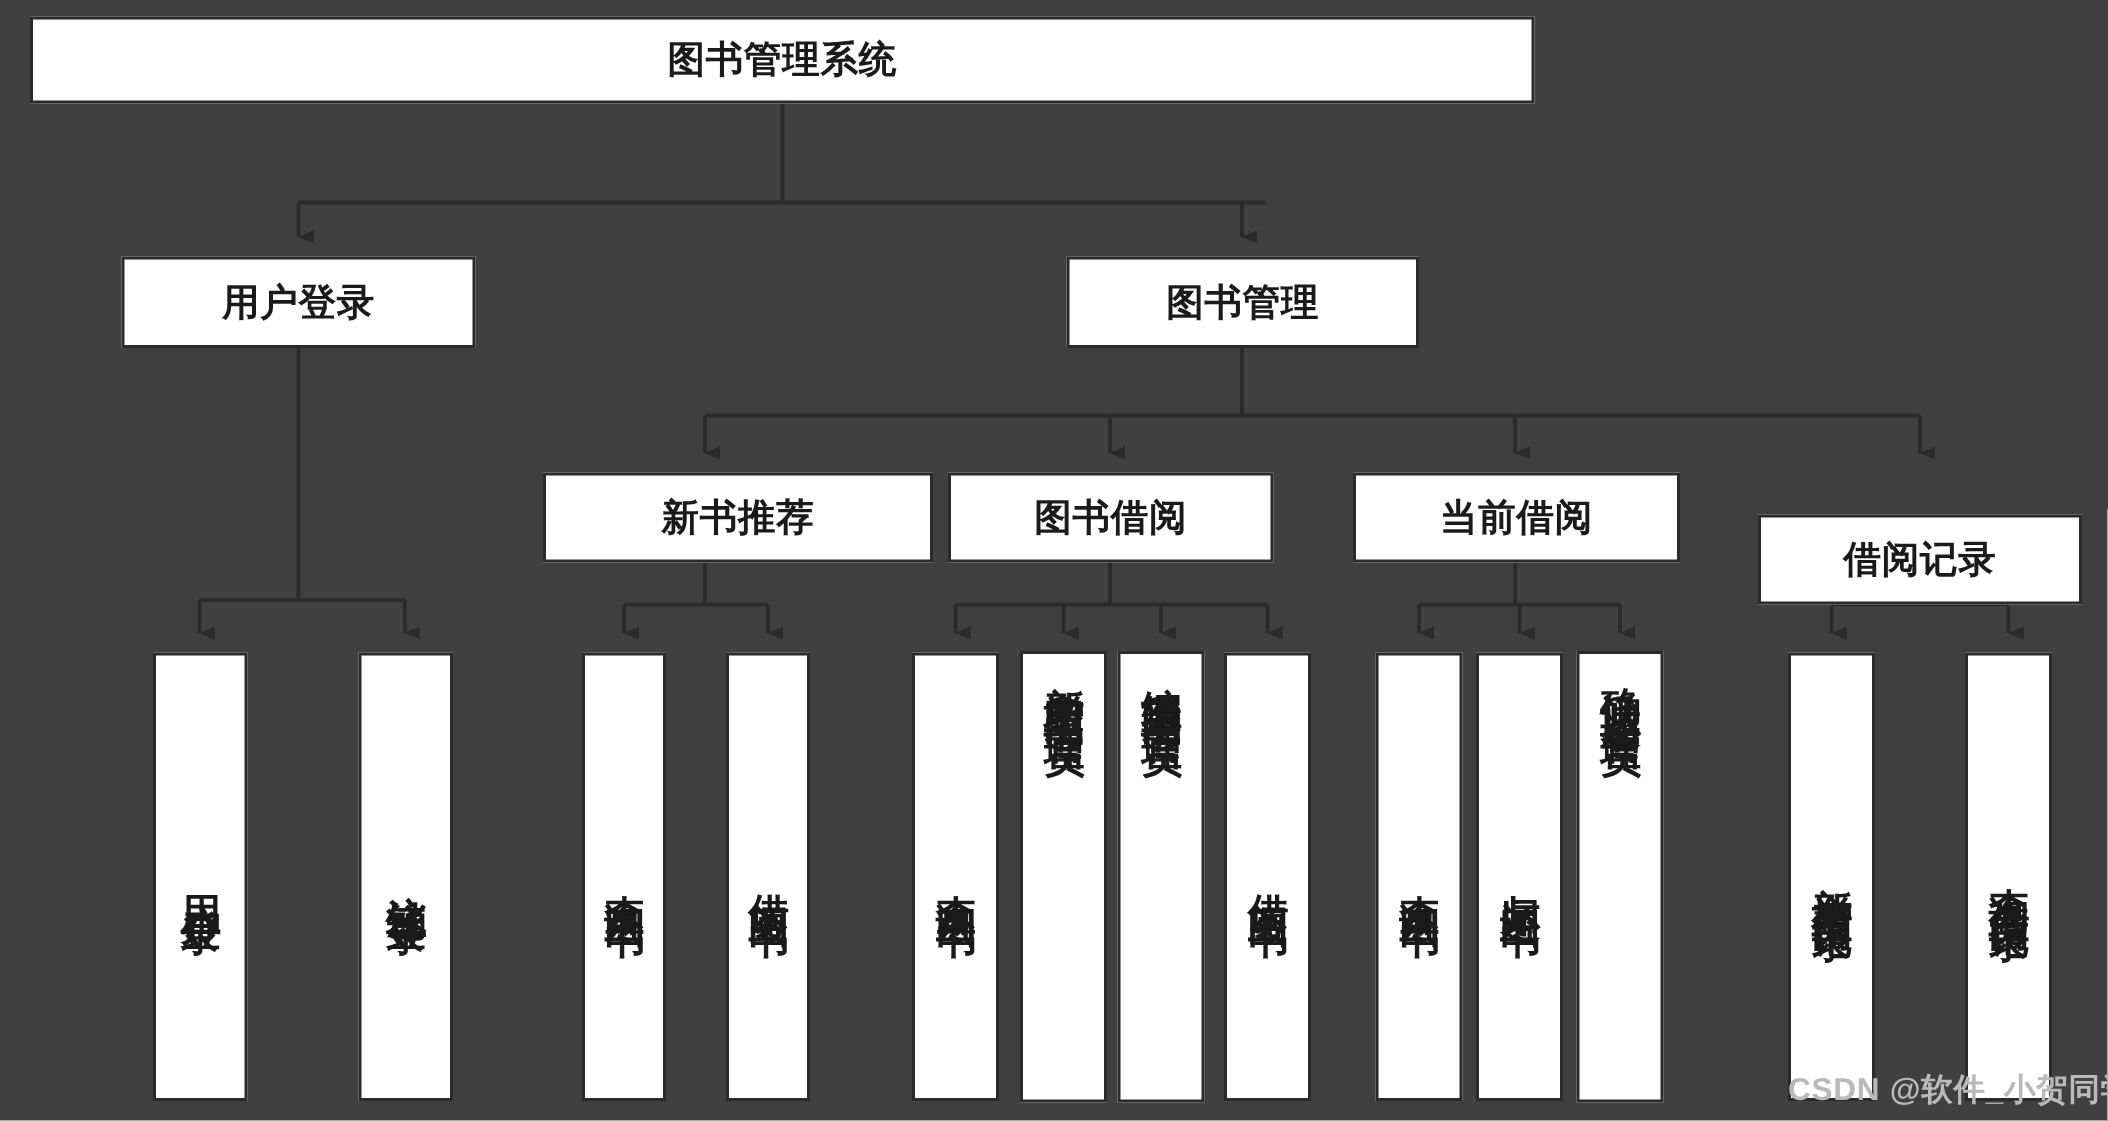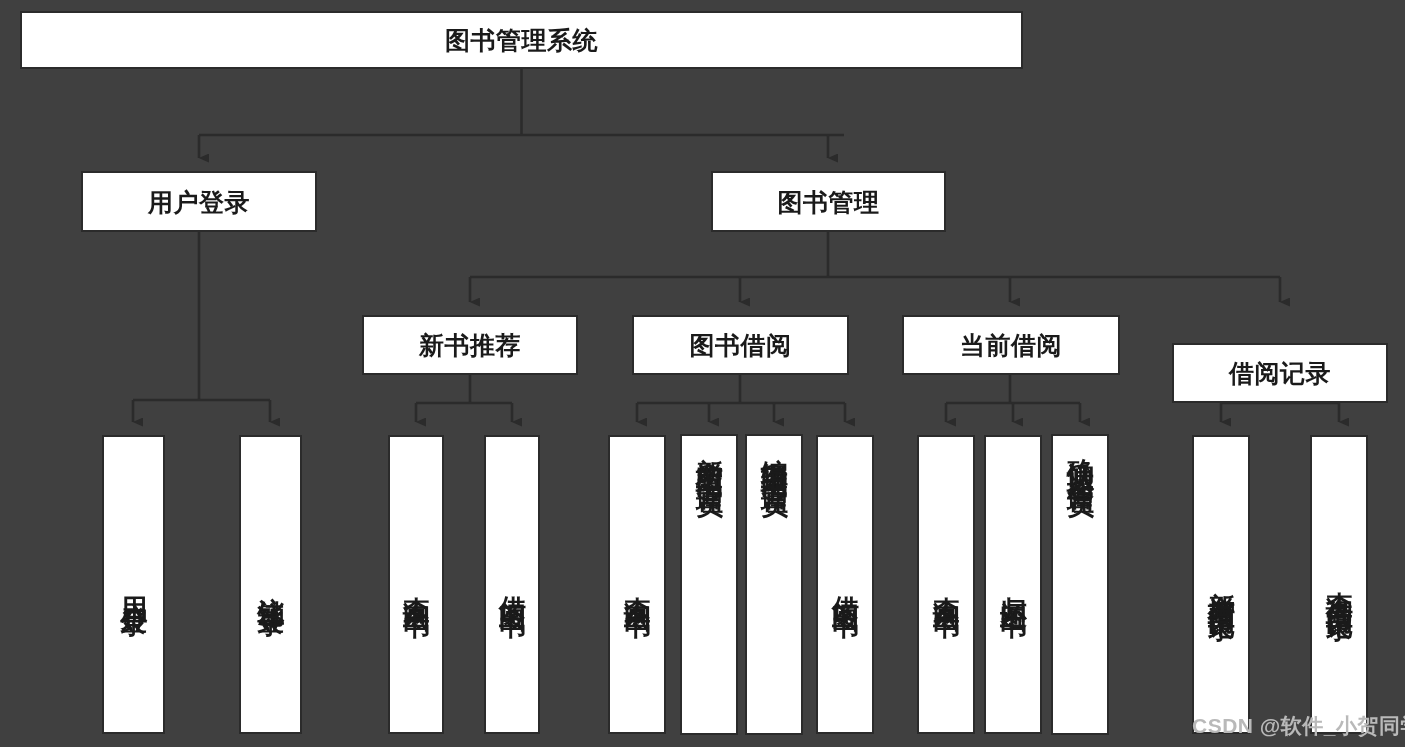--- a/index.html
+++ b/index.html
@@ -132,21 +132,21 @@
     <span class="label">图书管理系统</span>
   </div>
 
   <div class="node h" style="left:81px; top:171px; width:236px; height:61px;">
     <span class="label">用户登录</span>
   </div>
   <div class="node h" style="left:711px; top:171px; width:235px; height:61px;">
     <span class="label">图书管理</span>
   </div>
 
-  <div class="node h" style="left:362px; top:315px; width:216px; height:60px;">
+  <div class="node h" style="left:362px; top:315px; width:260px; height:60px;">
     <span class="label">新书推荐</span>
   </div>
   <div class="node h" style="left:902px; top:315px; width:218px; height:60px;">
     <span class="label">当前借阅</span>
   </div>
   <div class="node h" style="left:632px; top:315px; width:217px; height:60px;">
     <span class="label">图书借阅</span>
   </div>
   <div class="node h" style="left:1172px; top:315px; width:216px; height:60px;margin-top:28px;">
     <span class="label">借阅记录</span>

